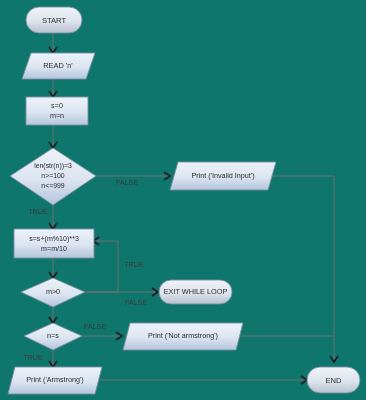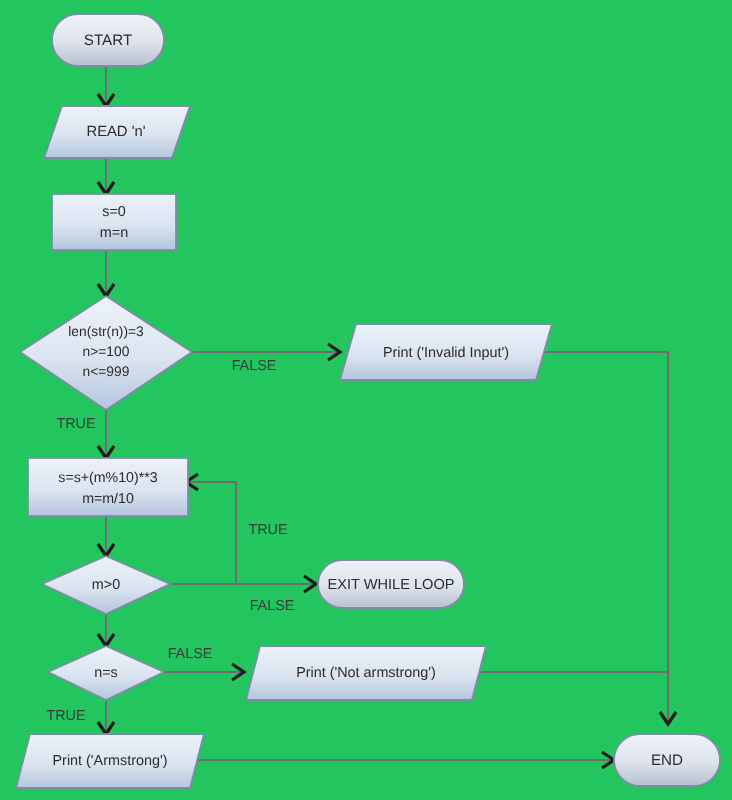--- a/index.html
+++ b/index.html
@@ -8,21 +8,21 @@
     padding: 0;
     background: #ffffff;
   }
   body {
     font-family: "Liberation Sans", sans-serif;
   }
   #flowchart-root {
     position: relative;
     width: 366px;
     height: 400px;
-    background: #22c55e;
+    background: #0f766e;
     overflow: hidden;
   }
   #flow-svg {
     position: absolute;
     top: 0;
     left: 0;
     width: 366px;
     height: 400px;
   }
   .node-text {

